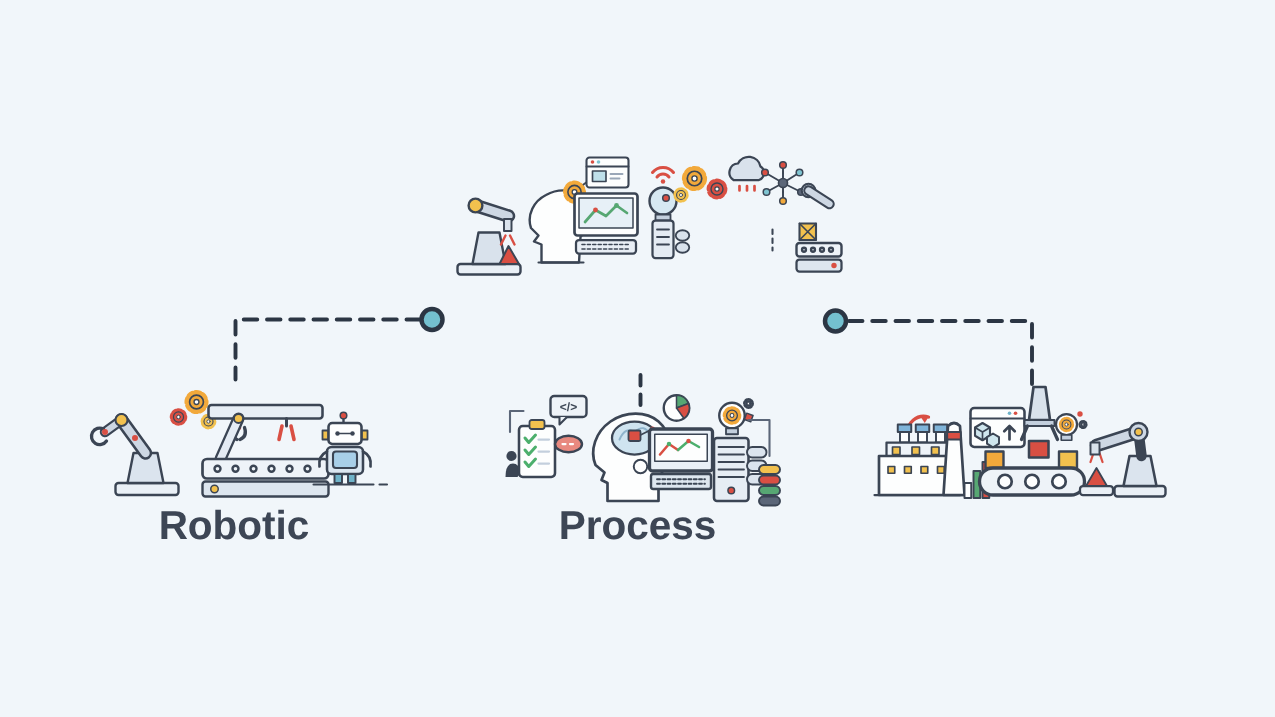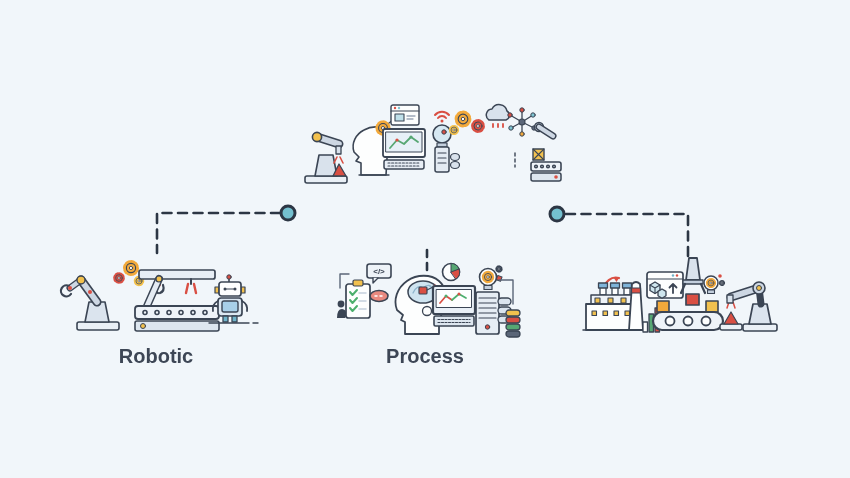--- a/index.html
+++ b/index.html
@@ -5,22 +5,22 @@
   :root{
     --background:#f1f6fa; --title:#4c5466; --label:#3d4655;
     --outline:#3b4554; --connector-line:#2c3644; --connector-dot:#74c0cf;
   }
   html,body{margin:0;padding:0;}
   .canvas{position:relative;width:850px;height:478px;background:var(--background);
     overflow:hidden;font-family:"Liberation Sans",sans-serif;}
   .art{position:absolute;left:0;top:0;}
   .rpa-title{position:absolute;left:0;top:170px;width:100%;text-align:center;
     font-size:106px;font-weight:bold;line-height:1;letter-spacing:1px;color:var(--title);}
-  .label{position:absolute;top:345px;transform:translateX(-50%);
-    font-size:20px;font-weight:bold;color:var(--label);white-space:nowrap;}
+  .label{position:absolute;top:335px;transform:translateX(-50%);
+    font-size:27px;font-weight:bold;color:var(--label);white-space:nowrap;}
   .label-robotic{left:156px;} .label-process{left:425px;text-align:right;} .label-automation{left:690px;}
   svg text{font:bold 8px "Liberation Sans",sans-serif;fill:#3b4554;stroke:none;}
 </style>
 </head>
 <body>
 
 <div class="canvas">
 
 <svg class="art" width="850" height="478" viewBox="0 0 850 478">
   <defs>

